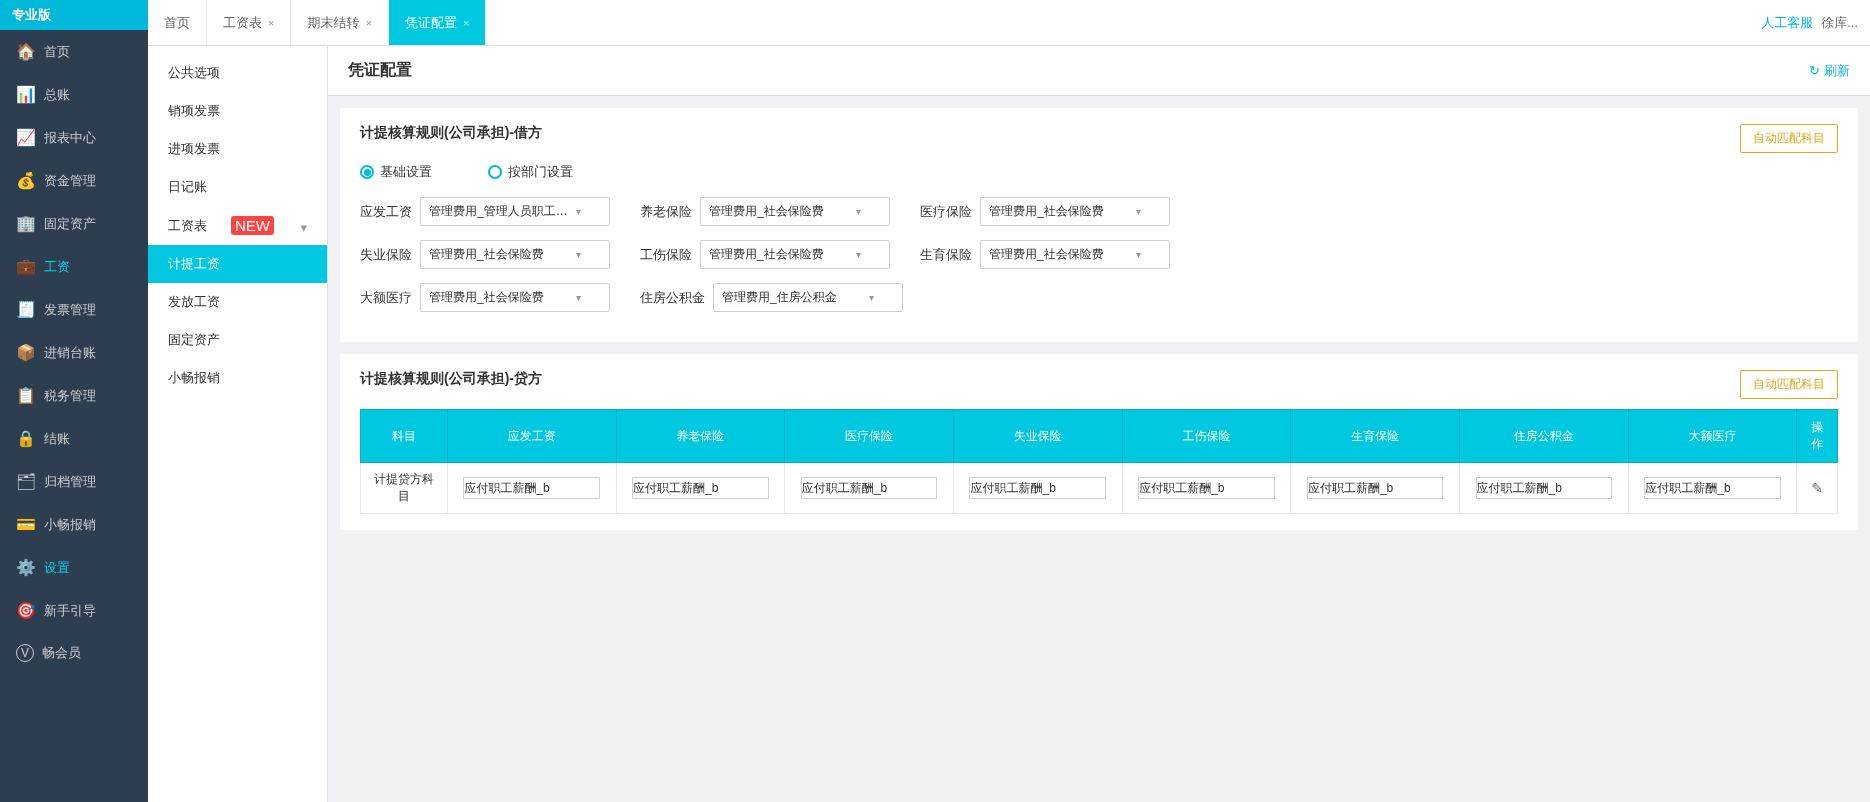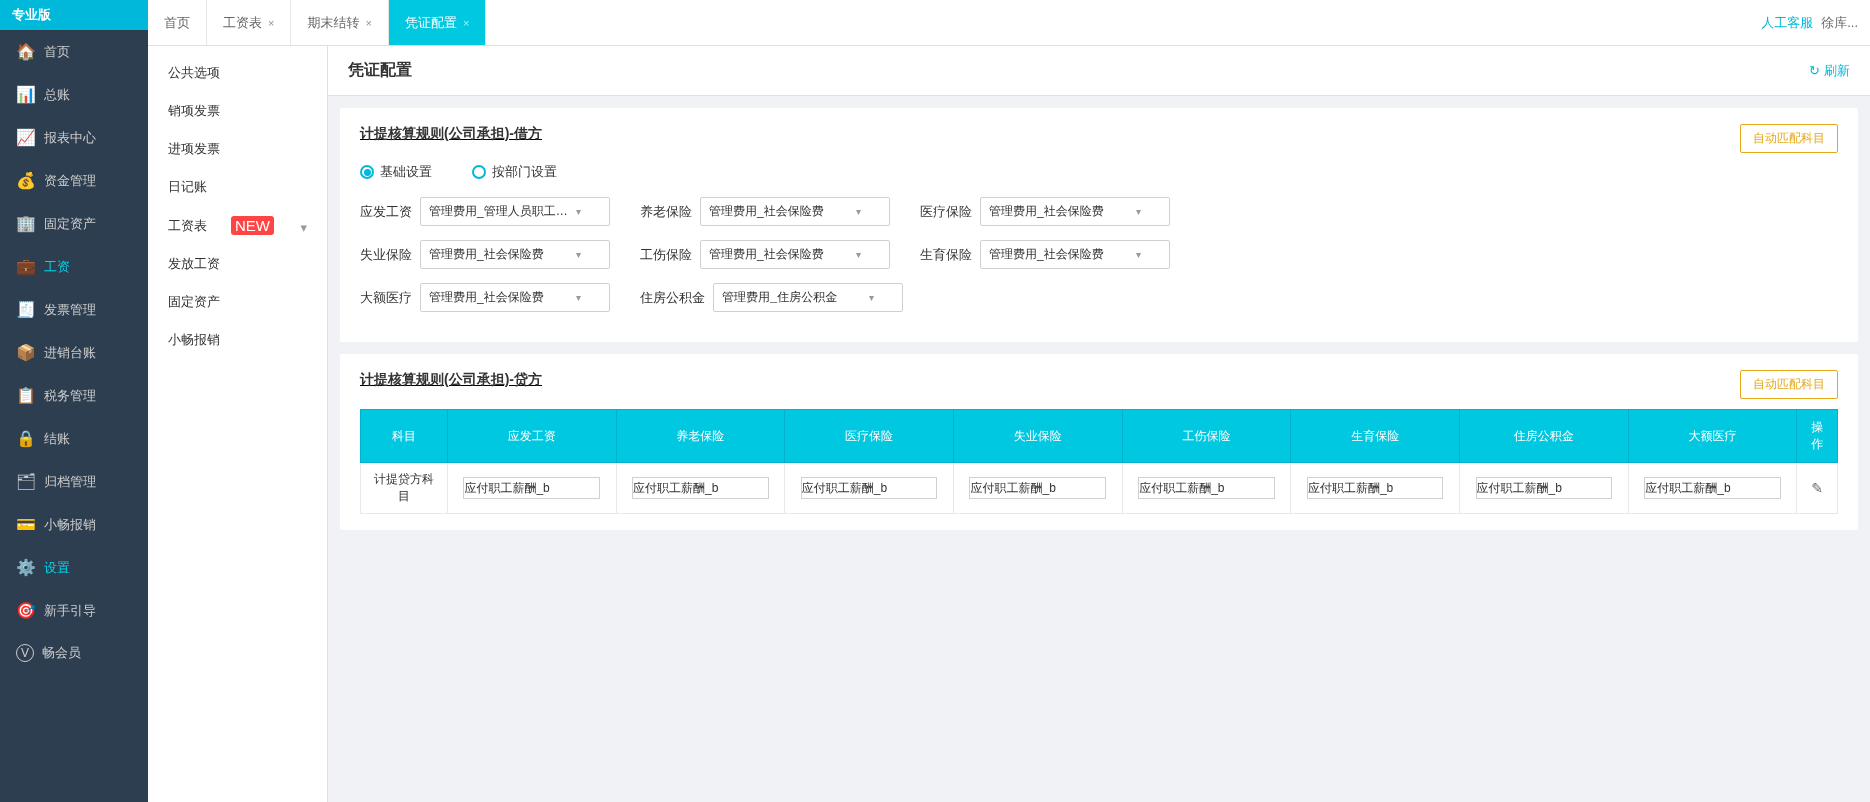--- a/index.html
+++ b/index.html
@@ -160,21 +160,21 @@
     }
 
     .notice {
       color: #e6a817;
       font-size: 12px;
       margin-bottom: 12px;
     }
 
     .radio-group {
       display: flex;
-      gap: 40px;
+      gap: 56px;
       margin-bottom: 16px;
       align-items: center;
     }
 
     .radio-item {
       display: flex;
       align-items: center;
       gap: 6px;
       cursor: pointer;
       color: #333;
@@ -276,24 +276,22 @@
     }
 
     .edit-icon {
       color: #666;
       cursor: pointer;
       font-size: 14px;
     }
 
     .section-header {
       display: flex;
-      align-items: center;
       justify-content: space-between;
       margin-bottom: 10px;
-      text-decoration: underline;
     }
   </style>
 </head>
 <body>
 
 <div class="sidebar">
   <div class="sidebar-header">
     <span>专业版</span>
   </div>
   <div class="sidebar-item">
@@ -394,20 +392,23 @@
       <div class="nav-item">
         <span>进项发票</span>
       </div>
       <div class="nav-item">
         <span>日记账</span>
       </div>
       <div class="nav-item" style="justify-content:flex-start;gap:4px;">
         <span>工资表</span>
         <span class="new-badge">NEW</span>
         <span style="margin-left:auto;color:#999;">▾</span>
+      </div>
+      <div class="nav-item active">
+        <span>计提工资</span>
       </div>
       <div class="nav-item">
         <span>发放工资</span>
       </div>
       <div class="nav-item">
         <span>固定资产</span>
       </div>
       <div class="nav-item">
         <span>小畅报销</span>
       </div>
@@ -493,21 +494,21 @@
           <div class="field-item">
             <span class="field-label">大额医疗</span>
             <div class="select-box">
               <span style="overflow:hidden;text-overflow:ellipsis;white-space:nowrap;max-width:150px;">管理费用_社会保险费</span>
               <span class="arrow">▾</span>
             </div>
           </div>
           <div class="field-item">
             <span class="field-label">住房公积金</span>
             <div class="select-box">
-              <span style="overflow:hidden;text-overflow:ellipsis;white-space:nowrap;max-width:150px;font-family:Liberation Mono, monospace;">管理费用_住房公积金</span>
+              <span style="overflow:hidden;text-overflow:ellipsis;white-space:nowrap;max-width:150px;">管理费用_住房公积金</span>
               <span class="arrow">▾</span>
             </div>
           </div>
         </div>
       </div>
 
       <div class="section">
         <div class="section-header">
           <div class="section-title">计提核算规则(公司承担)-贷方</div>
           <button class="auto-match-btn">自动匹配科目</button>

